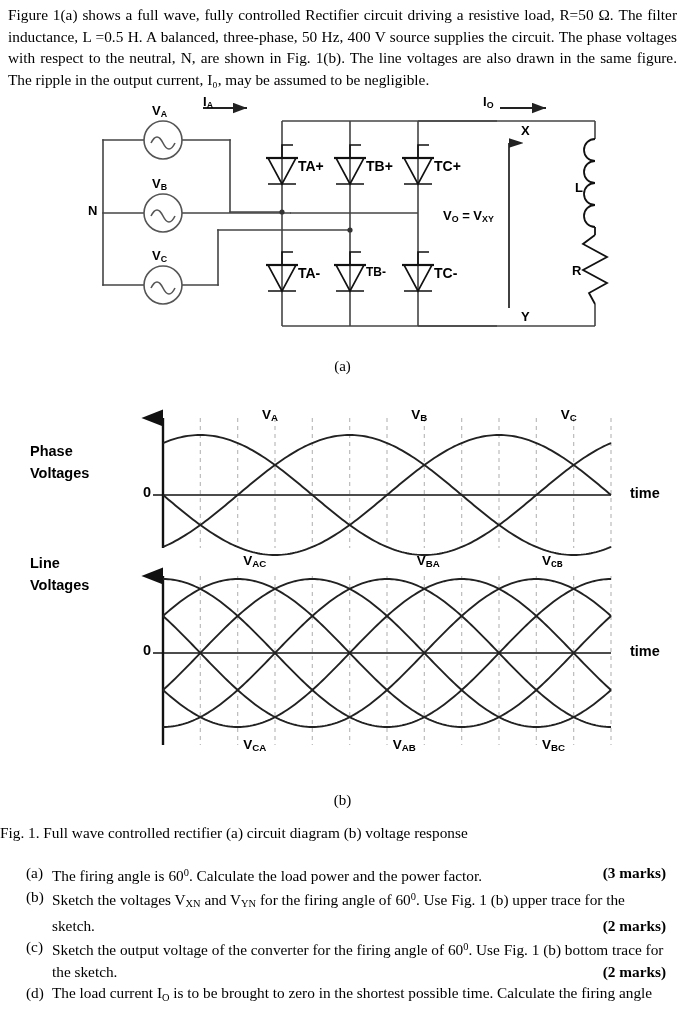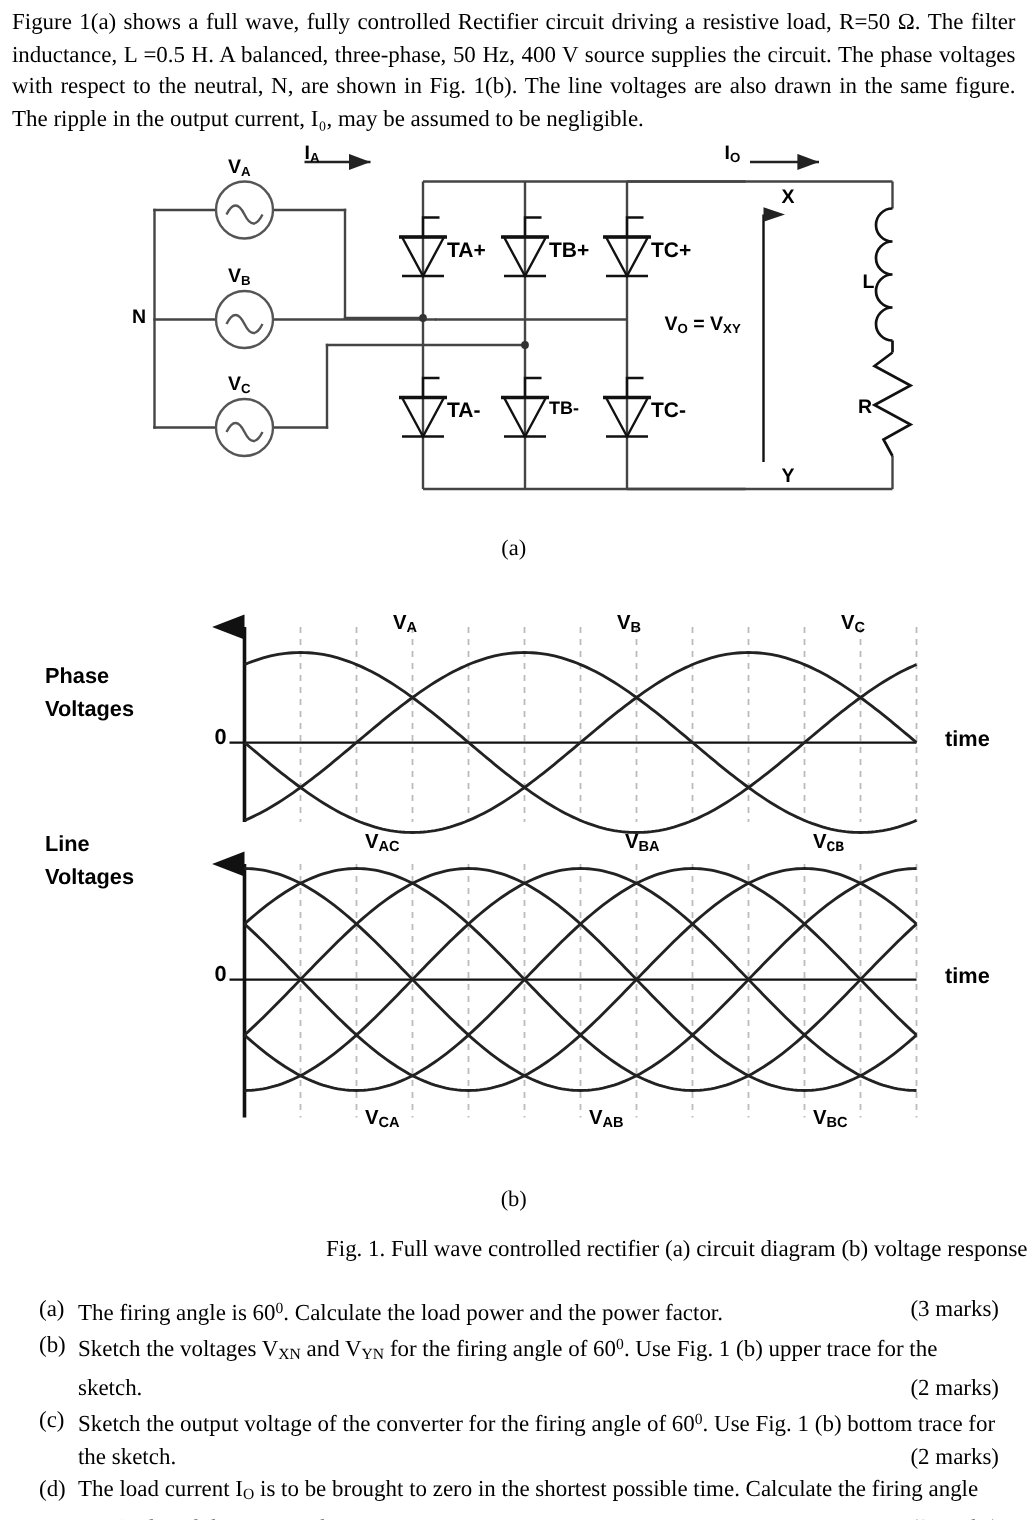--- a/index.html
+++ b/index.html
@@ -12,31 +12,31 @@
     font-size:15.3px;line-height:21.5px;text-align:justify;
   }
   .figA{position:absolute;left:0;top:95px;width:685px;height:250px;}
   .sublabel{
     position:absolute;width:685px;text-align:center;
     font-size:15px;font-family:"Liberation Serif",serif;
   }
   #labelA{top:358px;}
   #labelB{top:792px;}
   #figcap{
-    position:absolute;top:824px;width:685px;text-align:right;font-size:15.3px;
+    position:absolute;top:824px;width:685px;text-align:left;font-size:15.3px;
   }
   .figB{position:absolute;left:0;top:400px;width:685px;height:390px;}
   #qlist{
     position:absolute;left:26px;top:862px;width:640px;
     font-size:15.3px;line-height:21.5px;
   }
   .qrow{position:relative;margin-bottom:0;}
   .qlab{position:absolute;left:0;top:0;width:26px;}
   .qtxt{margin-left:26px;display:block;}
-  .marks{font-weight:normal;float:right;}
+  .marks{font-weight:bold;float:right;}
   .clear{clear:both;}
   sub{font-size:0.68em;vertical-align:-0.25em;}
   sup{font-size:0.68em;vertical-align:0.45em;}
   .swlabel{
     font-family:"Liberation Sans",sans-serif;font-weight:bold;font-size:13px;
   }
 </style>
 </head>
 <body>
 

